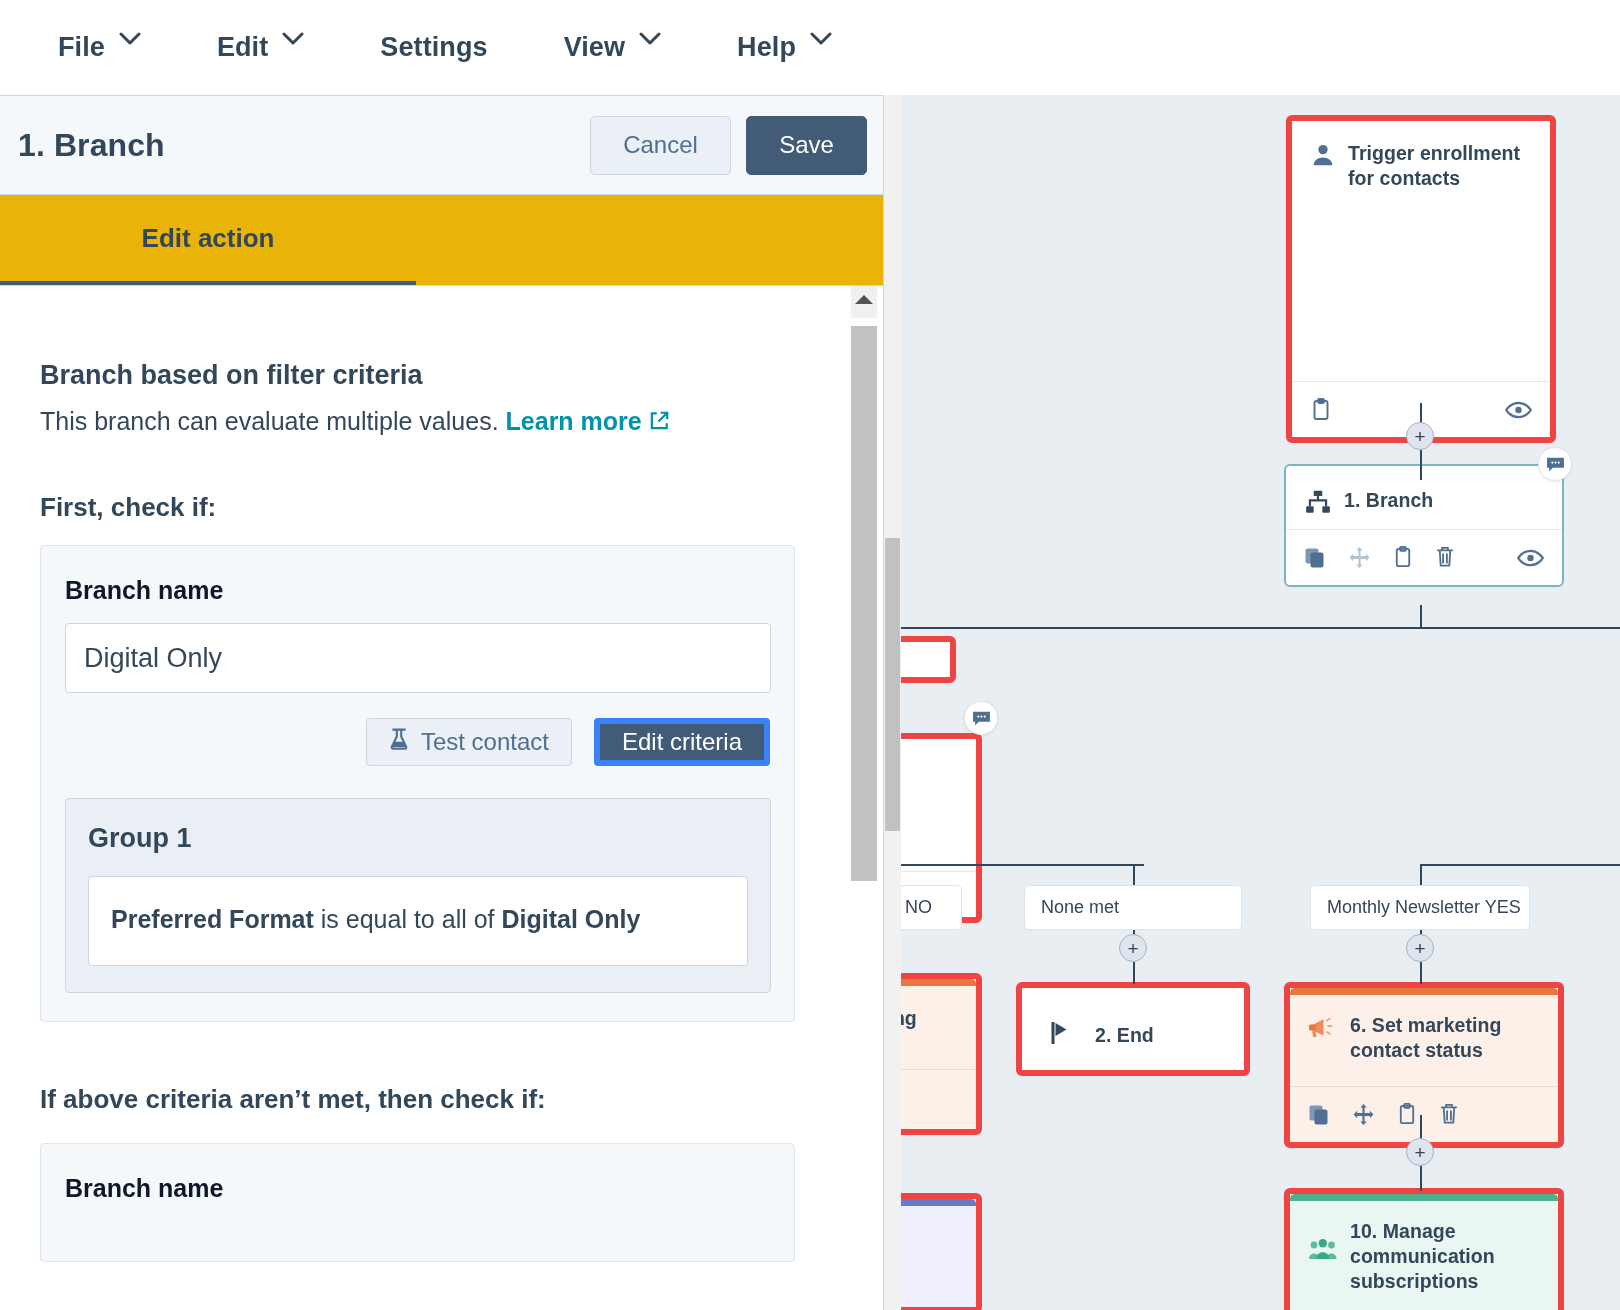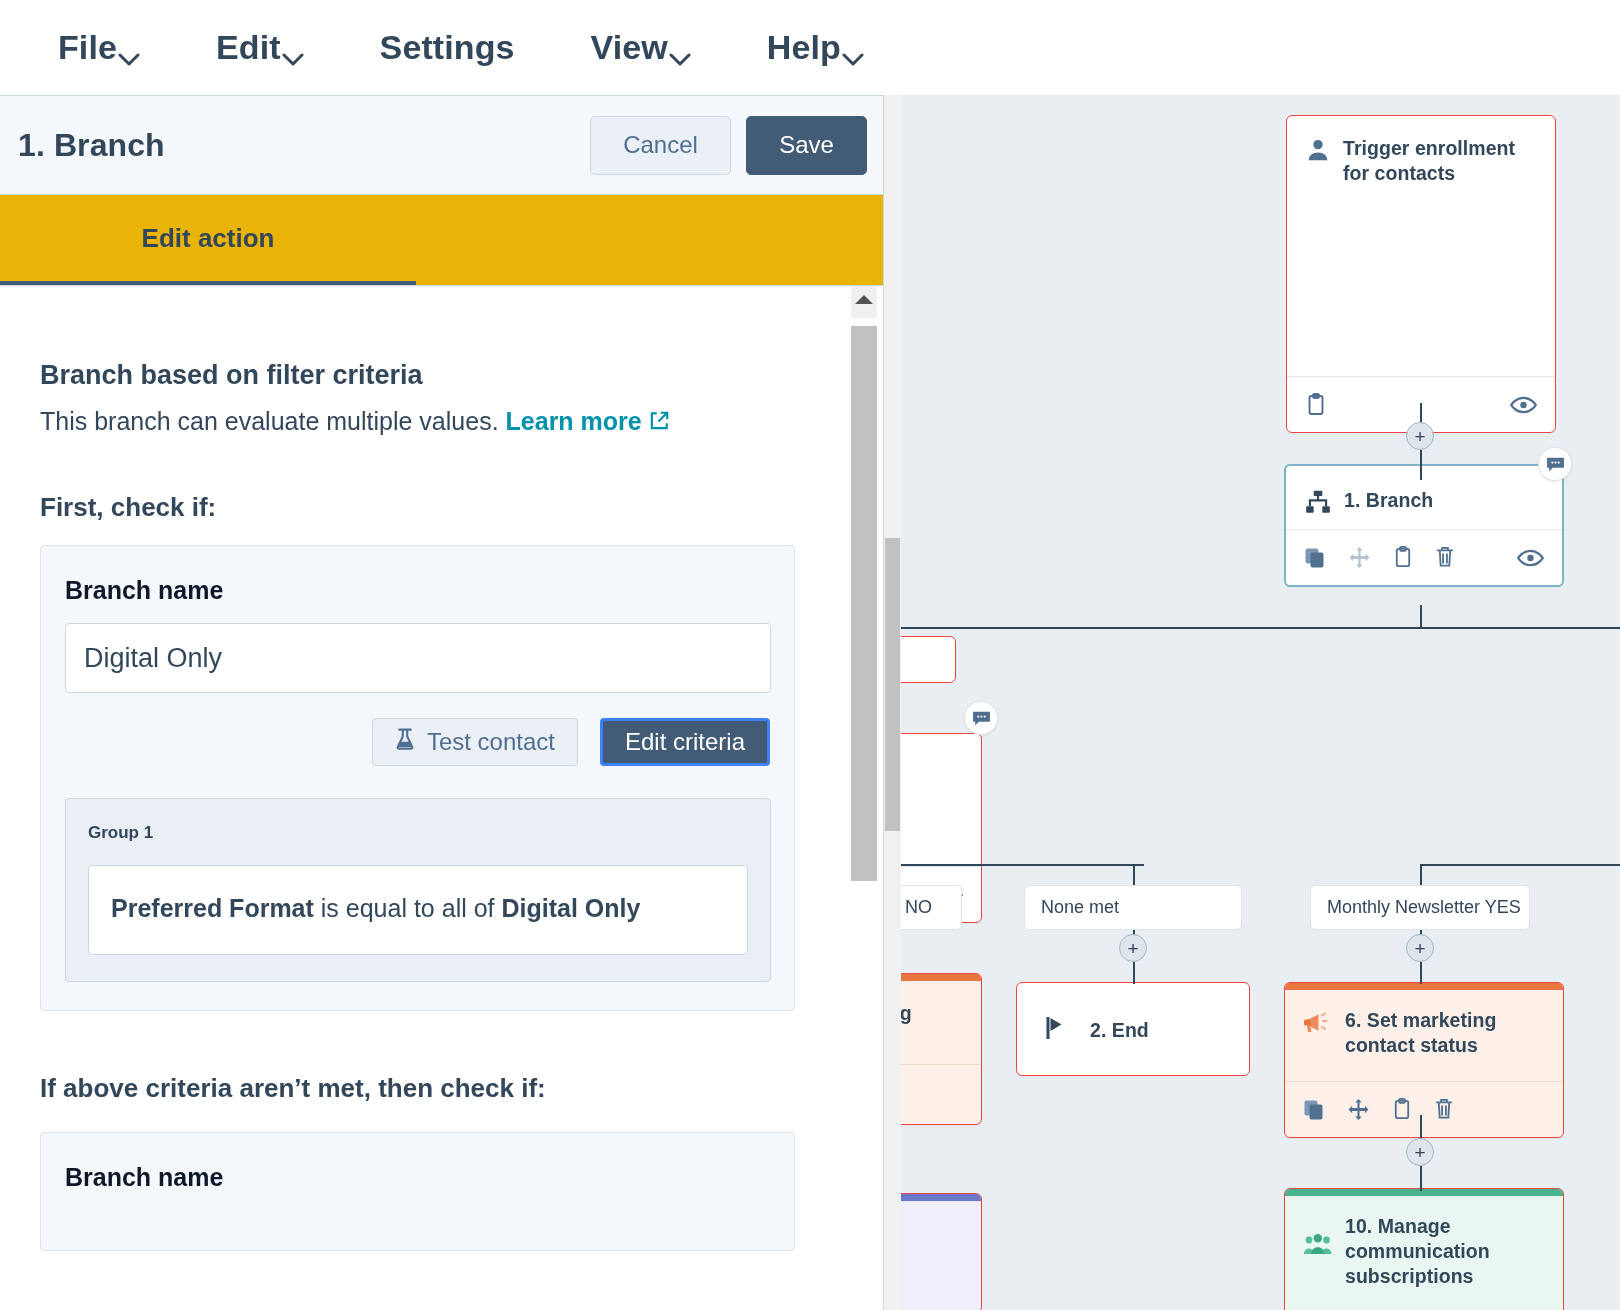--- a/index.html
+++ b/index.html
@@ -11,39 +11,39 @@
   }
   #root { position: relative; width: 1620px; height: 1310px; }
 
   
   .menubar {
     position: absolute; left: 0; top: 0; width: 1620px; height: 95px;
     background: #ffffff; display: flex; align-items: center;
     padding-left: 58px; gap: 0px; z-index: 40;
   }
   .menu-item {
-    display: flex; align-items: flex-end; gap: 1px;
-    font-size: 34px; font-weight: 700; color: #33475b;
+    display: flex; align-items: flex-start; gap: 14px;
+    font-size: 27px; font-weight: 700; color: #33475b;
     padding: 6px 34px 6px 0; margin-right: 42px; cursor: default;
     letter-spacing: 0.1px;
   }
   .menu-item .caret { display: inline-block; line-height: 0; }
   .menu-item svg { display: block; }
 
   
   .canvas {
     position: absolute; left: 884px; top: 95px;
     width: 736px; height: 1215px;
     background: #e9eef3; overflow: hidden; z-index: 5;
   }
   .cv-inner { position: absolute; left: 0; top: 0; width: 736px; height: 1215px; }
 
   .wf-card {
     position: absolute; background: #ffffff;
-    border: 1px solid #ef4444; border-radius: 6px;
+    border: 6px solid #ef4444; border-radius: 6px;
     box-shadow: 0 1px 2px rgba(0,0,0,0.03);
   }
   .wf-card .cap { height: 7px; border-radius: 5px 5px 0 0; }
   .wf-body { display: flex; align-items: flex-start; gap: 12px; padding: 20px 18px 14px 18px; }
   .wf-title {
     font-size: 19.5px; font-weight: 700; color: #33475b;
     line-height: 1.28; letter-spacing: 0.05px;
   }
   .wf-ico { flex: 0 0 auto; margin-top: 1px; }
   .wf-foot {
@@ -145,28 +145,28 @@
     width: 706px; height: 70px; border: 1px solid #cbd6e2; border-radius: 4px;
     background: #ffffff; font-size: 27px; color: #33475b; padding: 0 18px;
     font-family: "Liberation Sans", sans-serif; outline: none;
   }
   .btn-row { display: flex; justify-content: flex-end; gap: 22px; margin-top: 25px; }
   .btn-test {
     background: #eaf0f6; border: 1px solid #cbd6e2; color: #506e91;
     height: 48px; padding: 0 22px; gap: 12px; font-size: 24px; border-radius: 4px;
   }
   .btn-edit-crit {
-    background: #425b76; border: 3px solid #3b82f6; color: #ffffff;
+    background: #425b76; border: 6px solid #3b82f6; color: #ffffff;
     height: 48px; padding: 0 22px; font-size: 24px; border-radius: 4px;
   }
   .group-box {
     margin-top: 32px; width: 706px; background: #eaeff5;
     border: 1px solid #cbd6e2; border-radius: 4px; padding: 24px 22px 26px 22px;
   }
-  .group-title { font-size: 17px; font-weight: 700; color: #33475b; margin-bottom: 22px; }
+  .group-title { font-size: 27px; font-weight: 700; color: #33475b; margin-bottom: 22px; }
   .crit-card {
     background: #ffffff; border: 1px solid #cbd6e2; border-radius: 4px;
     padding: 24px 22px 28px 22px; font-size: 25px; color: #33475b; line-height: 1.45;
   }
   .crit-card b { font-weight: 700; }
 
   
   .pn-scroll {
     position: absolute; right: 6px; top: 190px; width: 26px; height: 620px; z-index: 35;
   }

